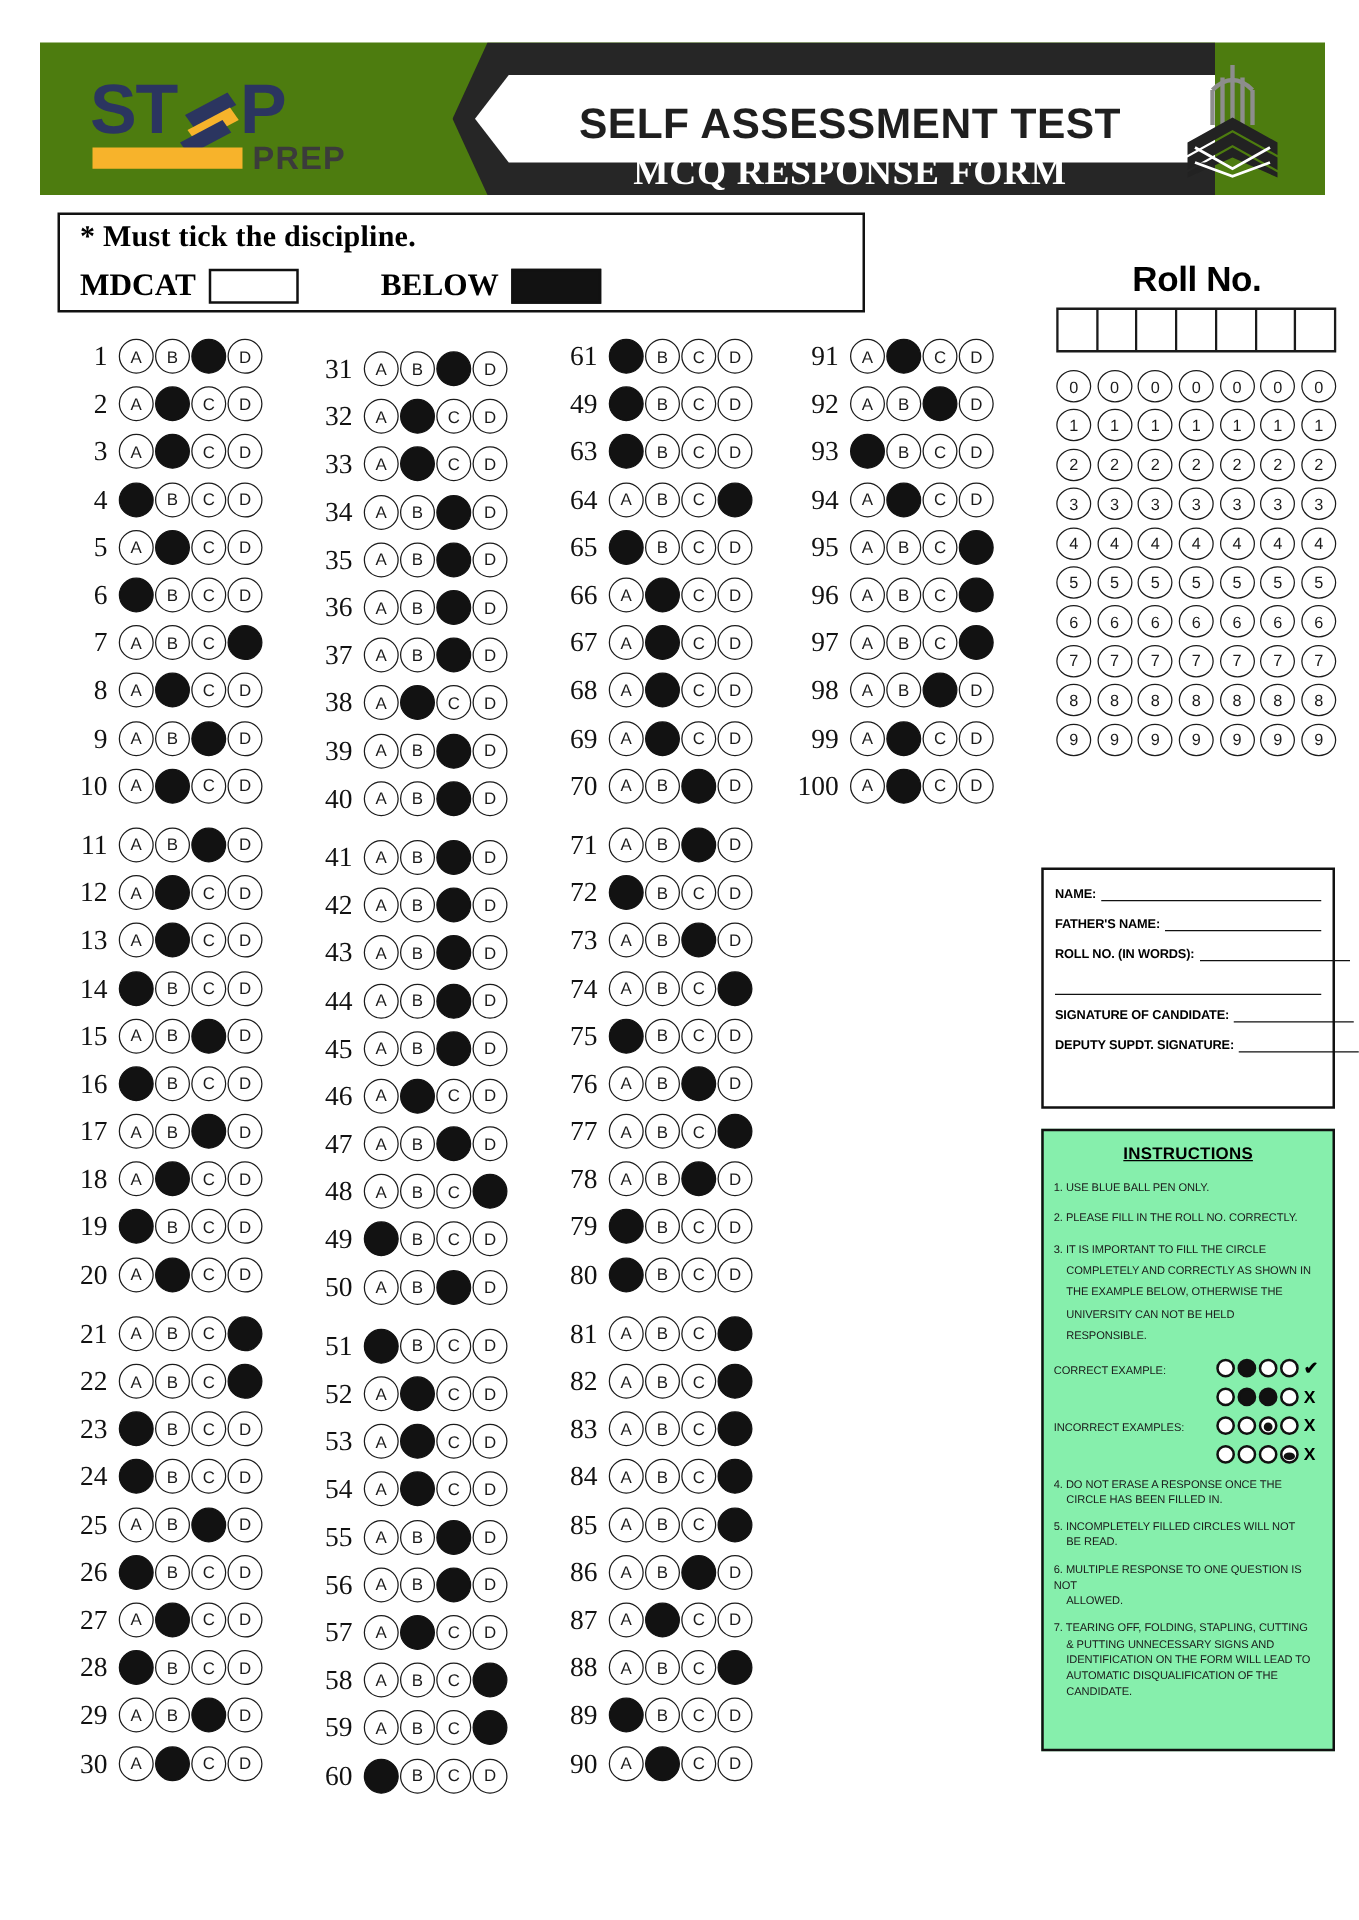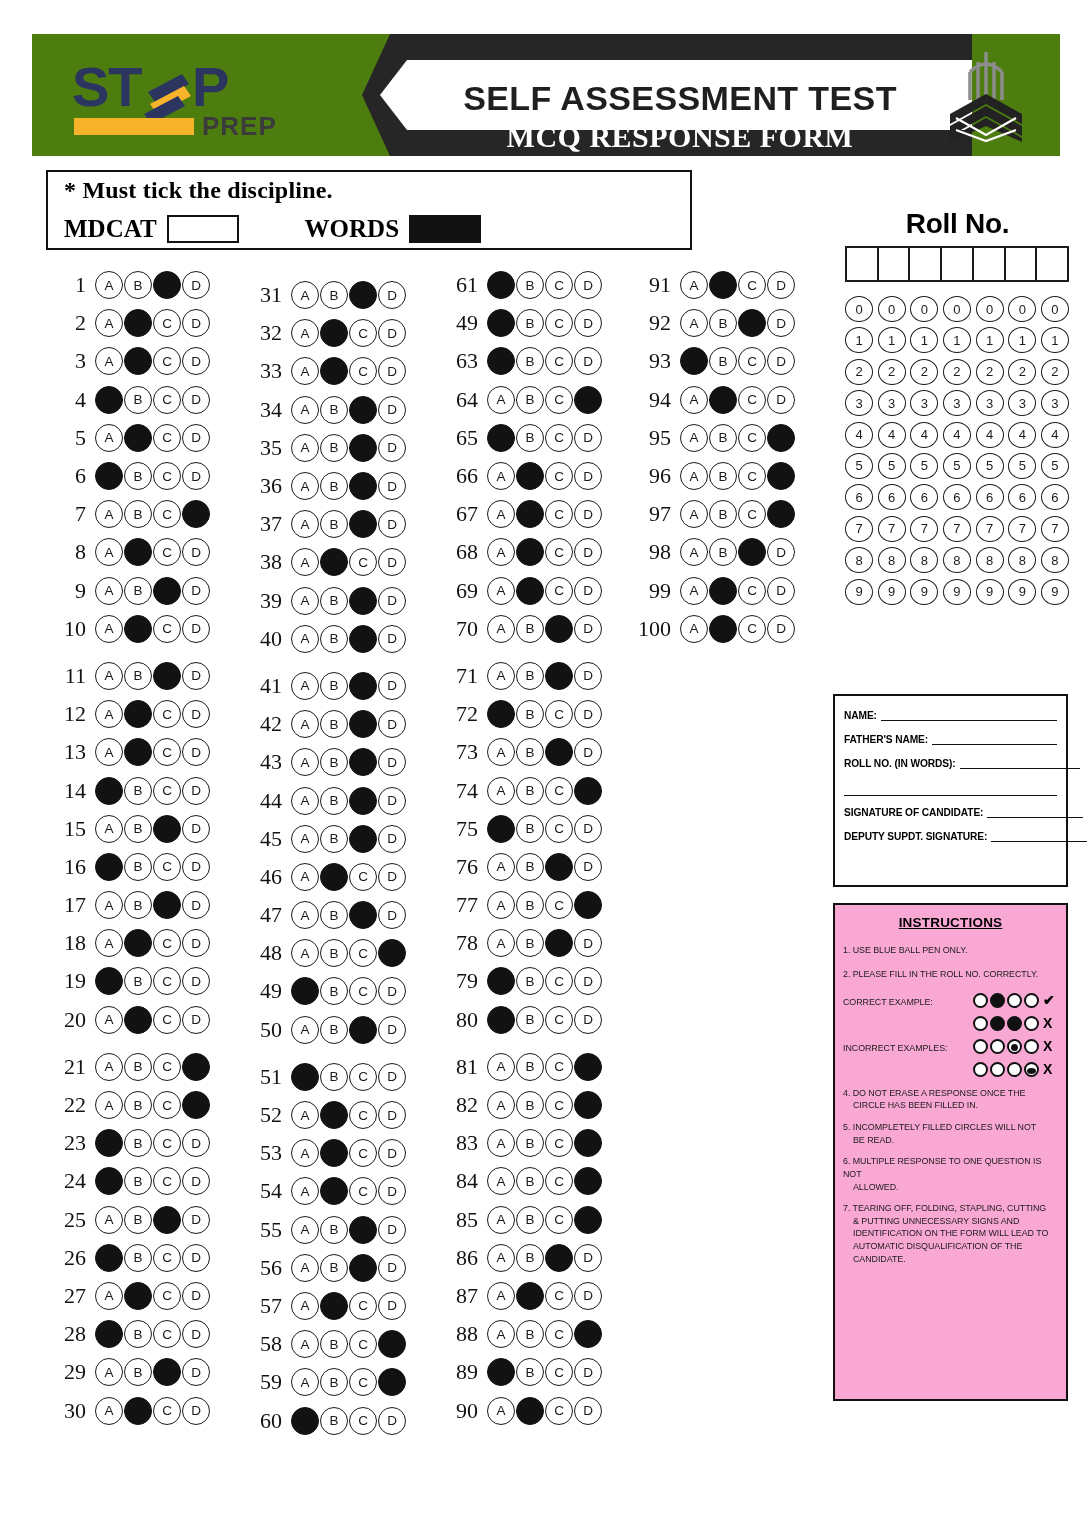--- a/index.html
+++ b/index.html
@@ -241,21 +241,21 @@
   
   .instr {
     position: absolute;
     left: 833px;
     top: 903px;
     width: 235px;
     height: 498px;
     border: 2px solid #111;
     box-sizing: border-box;
     padding: 10px 8px 6px 8px;
-    background: #f9a8d4;
+    background: #86efac;
   }
   .instr-title {
     text-align: center;
     font-weight: bold;
     font-size: 13.5px;
     text-decoration: underline;
     margin-bottom: 12px;
     letter-spacing: .2px;
   }
   .instr-item {
@@ -368,21 +368,21 @@
 
 <div class="discipline">
   <div class="disc-note">* Must tick the discipline.</div>
   <div class="disc-row">
     <div class="disc-item">
       <span class="disc-label">MDCAT</span>
       <span class="disc-box"></span>
     </div>
     <span class="disc-gap-a"></span>
     <div class="disc-item">
-      <span class="disc-label">WORDS</span>
+      <span class="disc-label">BELOW</span>
       <span class="disc-box filled"></span>
     </div>
     <span class="disc-gap-b"></span>
   </div>
 </div>
 
 <div class="answers">
   <div class="ans-col c0" id="acol0">
       <div class="ans-row">
         <div class="qnum">1</div>
@@ -1420,20 +1420,21 @@
     <span>DEPUTY SUPDT. SIGNATURE:</span>
     <span class="ci-rule short"></span>
   </div>
 </div>
 
 <div class="instr">
   <div class="instr-title">INSTRUCTIONS</div>
   <div id="instr-pre">
       <div class="instr-item"><span>1. USE BLUE BALL PEN ONLY.</span></div>
       <div class="instr-item"><span>2. PLEASE FILL IN THE ROLL NO. CORRECTLY.</span></div>
+      <div class="instr-item"><span>3. IT IS IMPORTANT TO FILL THE CIRCLE</span><span class="cont">COMPLETELY AND CORRECTLY AS SHOWN IN</span><span class="cont">THE EXAMPLE BELOW, OTHERWISE THE</span><span class="cont">UNIVERSITY CAN NOT BE HELD</span><span class="cont">RESPONSIBLE.</span></div>
     </div>
 
   <div class="ex-block">
     <div class="ex-label" style="left:0; top:6px;">CORRECT EXAMPLE:</div>
     <div class="ex-label" style="left:0; top:52px;">INCORRECT EXAMPLES:</div>
 
     <div class="ex-row" style="top:2px;">
       <span class="ex-bub"></span>
       <span class="ex-bub full"></span>
       <span class="ex-bub"></span>

